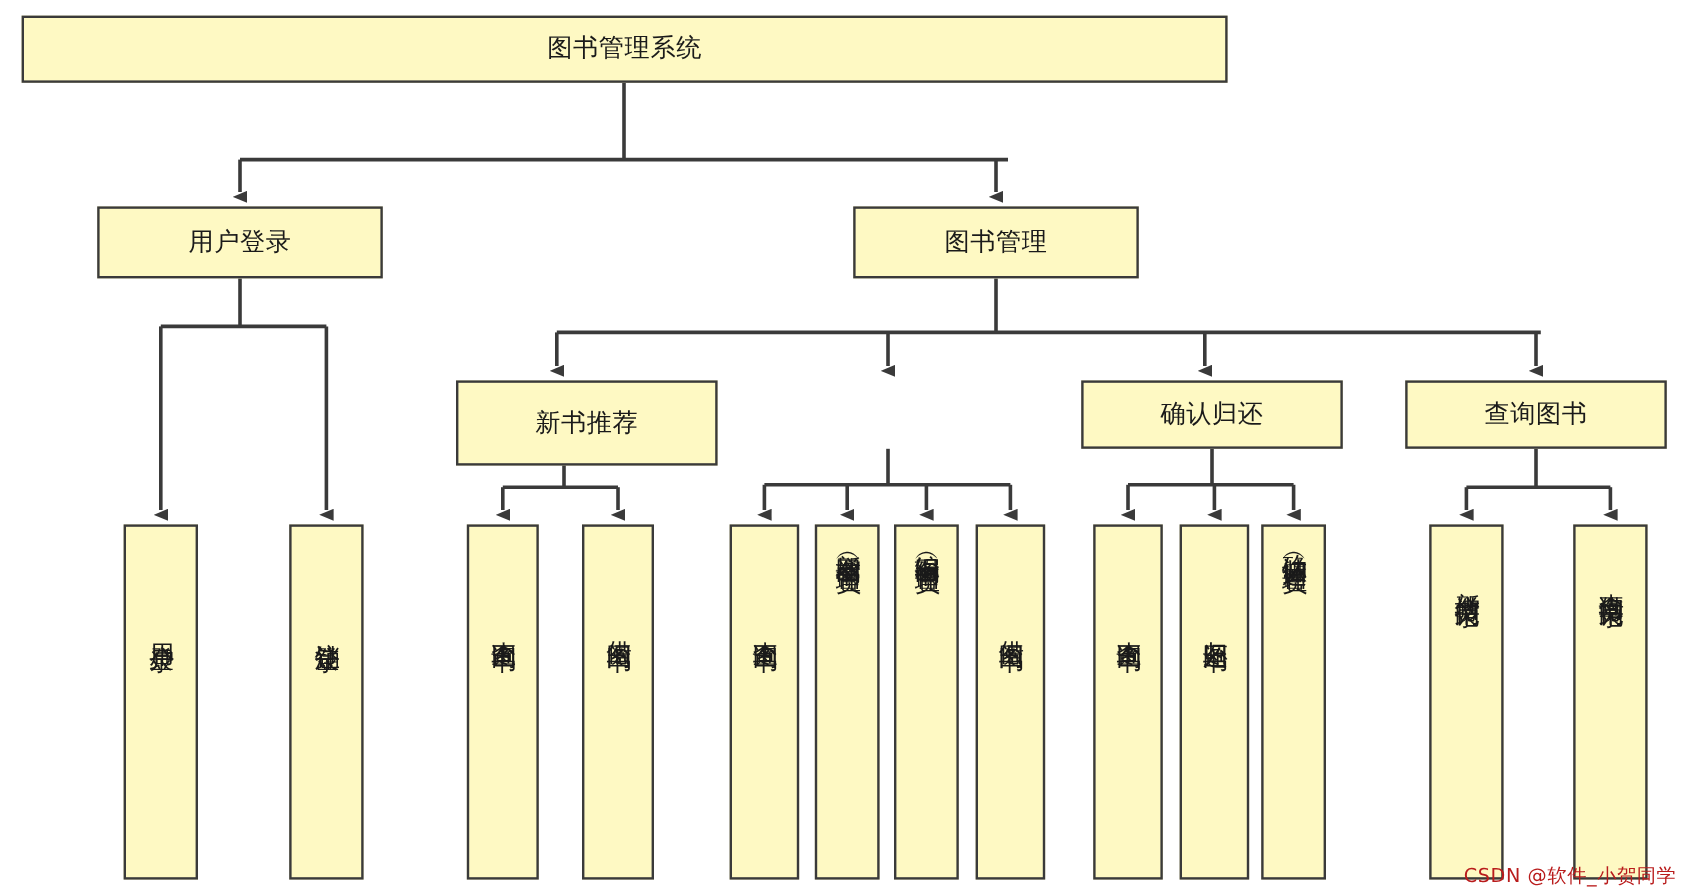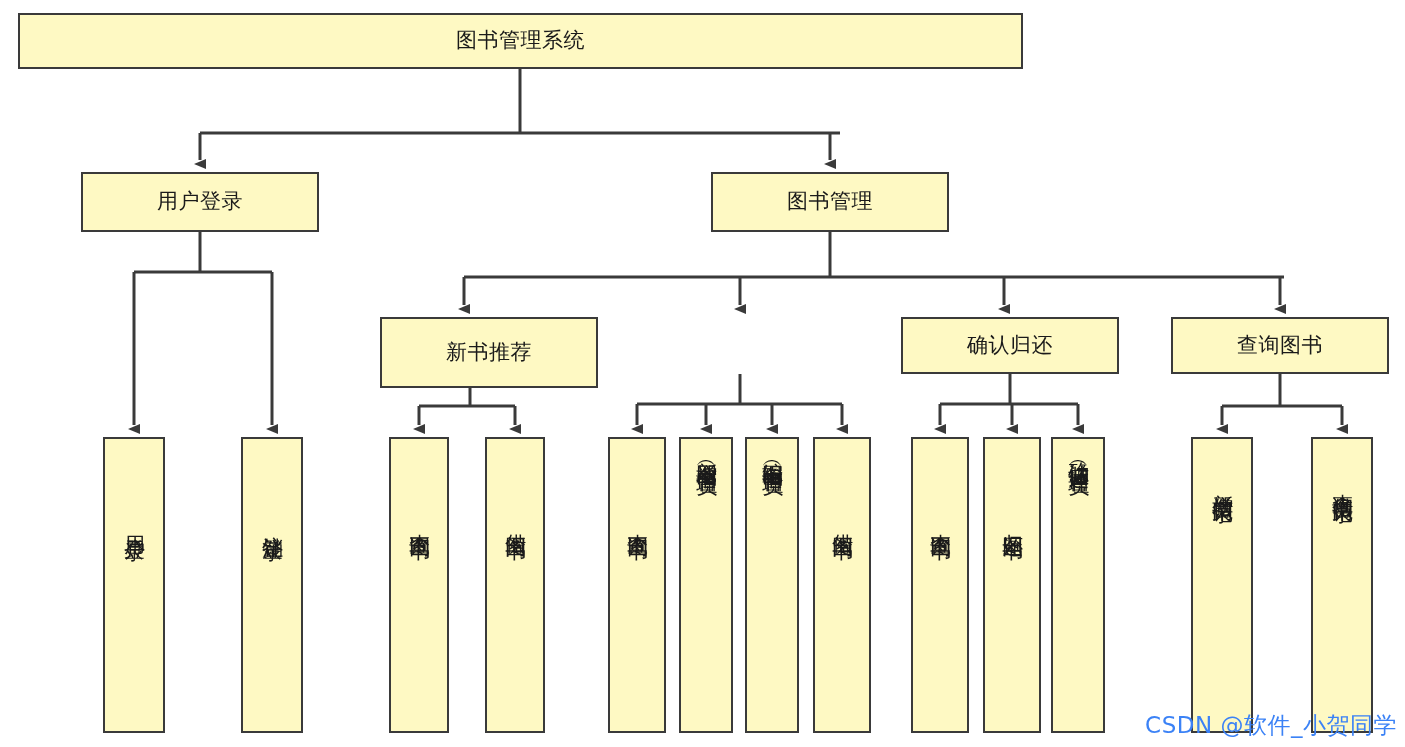--- a/index.html
+++ b/index.html
@@ -58,22 +58,22 @@
     color: #1a1a1a;
     line-height: 1.32;
     letter-spacing: 2px;
     white-space: nowrap;
     text-align: center;
   }
   .watermark {
     position: absolute;
     right: 8px;
     bottom: 6px;
-    font-size: 23px;
-    color: #3b82f6;
+    font-size: 16px;
+    color: #b91c1c;
     white-space: nowrap;
     letter-spacing: 0.5px;
   }
 </style>
 </head>
 <body>
 
 <div id="diagram-root">
 
   <svg class="flow" viewBox="0 0 1405 747" xmlns="http://www.w3.org/2000/svg">

